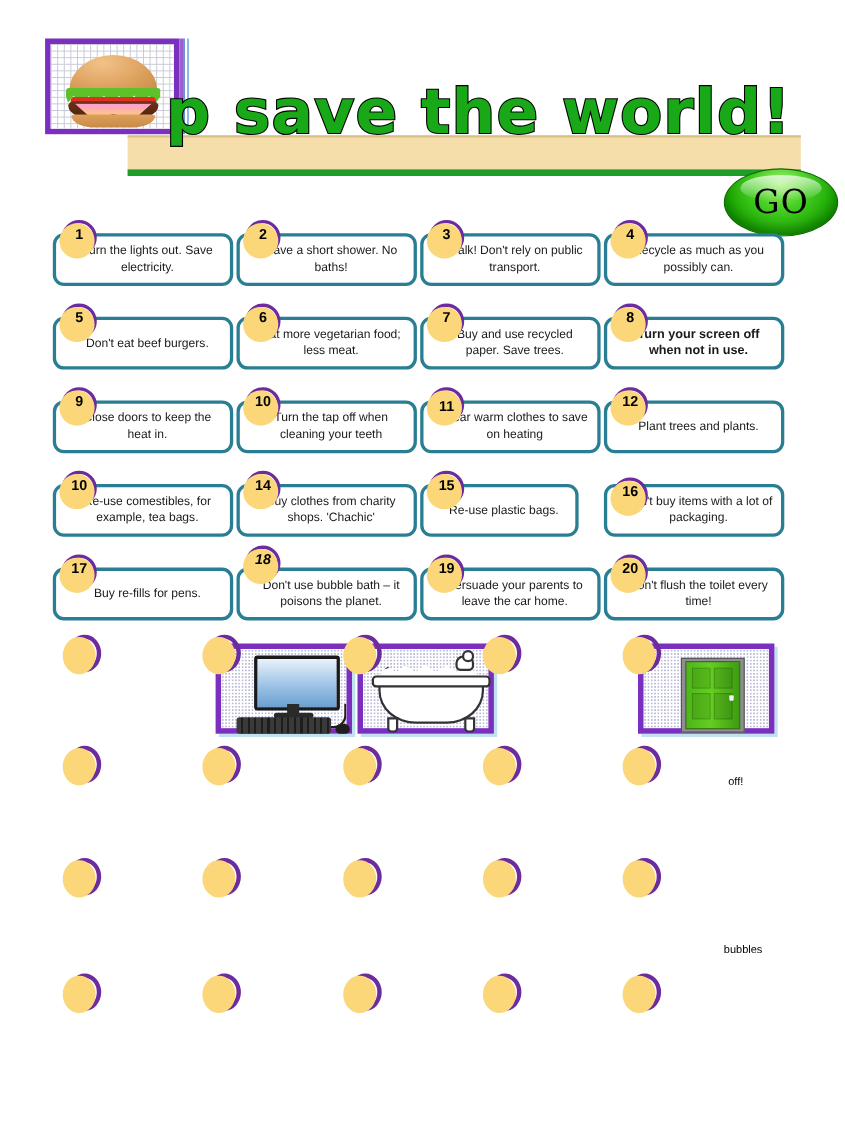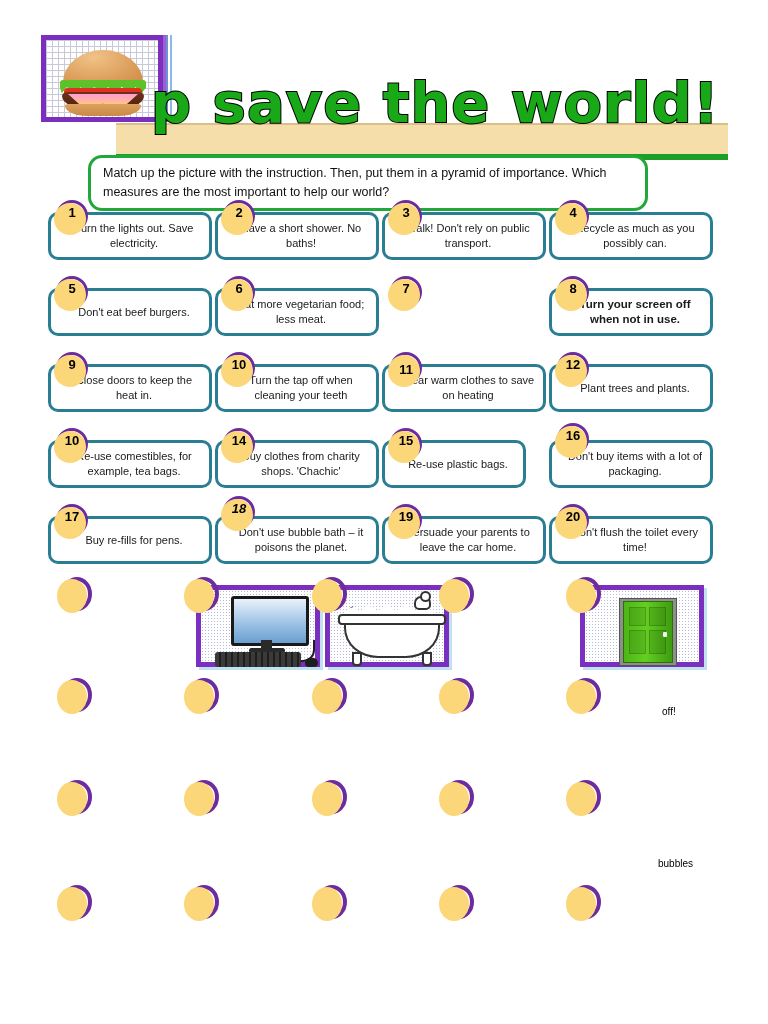--- a/index.html
+++ b/index.html
@@ -388,24 +388,24 @@
       <div class="tomato"></div>
       <div class="patty"></div>
       <div class="cheese"></div>
       <div class="bun-bottom"></div>
     </div>
   </div>
   <div class="burger-stripes"></div>
 
   <div class="big-title">p save the world!</div>
 
-  <div class="instruction-box">
-    <div class="instruction-text">Match up the picture with the instruction. Then, put them in a pyramid of importance. Which measures are the most important to help our world?</div>
+
+  <div class="go-button">
+    <span class="go-label">GO</span>
   </div>
-
 </div>
 
 <div id="cards-area">
     <div class="card" style="left: 48px; top: 212px; width: 164px; height: 48px;">
       <div class="card-text">Turn the lights out. Save electricity.</div>
     </div>
     <div class="card-badge" style="left: 56px; top: 200px;">
       <span class="badge-num">1</span>
     </div>
     <div class="card" style="left: 215px; top: 212px; width: 164px; height: 48px;">
@@ -431,20 +431,23 @@
     </div>
     <div class="card-badge" style="left: 56px; top: 276px;">
       <span class="badge-num">5</span>
     </div>
     <div class="card" style="left: 215px; top: 288px; width: 164px; height: 48px;">
       <div class="card-text">Eat more vegetarian food; less meat.</div>
     </div>
     <div class="card-badge" style="left: 223px; top: 276px;">
       <span class="badge-num">6</span>
     </div>
+    <div class="card" style="left: 382px; top: 288px; width: 164px; height: 48px;">
+      <div class="card-text">Buy and use recycled paper. Save trees.</div>
+    </div>
     <div class="card-badge" style="left: 390px; top: 276px;">
       <span class="badge-num">7</span>
     </div>
     <div class="card" style="left: 549px; top: 288px; width: 164px; height: 48px;">
       <div class="card-text bold">Turn your screen off when not in use.</div>
     </div>
     <div class="card-badge" style="left: 557px; top: 276px;">
       <span class="badge-num">8</span>
     </div>
     <div class="card" style="left: 48px; top: 364px; width: 164px; height: 48px;">
@@ -485,21 +488,21 @@
     </div>
     <div class="card" style="left: 382px; top: 440px; width: 144px; height: 48px;">
       <div class="card-text">Re-use plastic bags.</div>
     </div>
     <div class="card-badge" style="left: 390px; top: 428px;">
       <span class="badge-num">15</span>
     </div>
     <div class="card" style="left: 549px; top: 440px; width: 164px; height: 48px;">
       <div class="card-text">Don't buy items with a lot of packaging.</div>
     </div>
-    <div class="card-badge" style="left: 557px; top: 423px;">
+    <div class="card-badge" style="left: 557px; top: 434px;">
       <span class="badge-num">16</span>
     </div>
     <div class="card" style="left: 48px; top: 516px; width: 164px; height: 48px;">
       <div class="card-text">Buy re-fills for pens.</div>
     </div>
     <div class="card-badge" style="left: 56px; top: 504px;">
       <span class="badge-num">17</span>
     </div>
     <div class="card" style="left: 215px; top: 516px; width: 164px; height: 48px;">
       <div class="card-text">Don't use bubble bath – it poisons the planet.</div>

